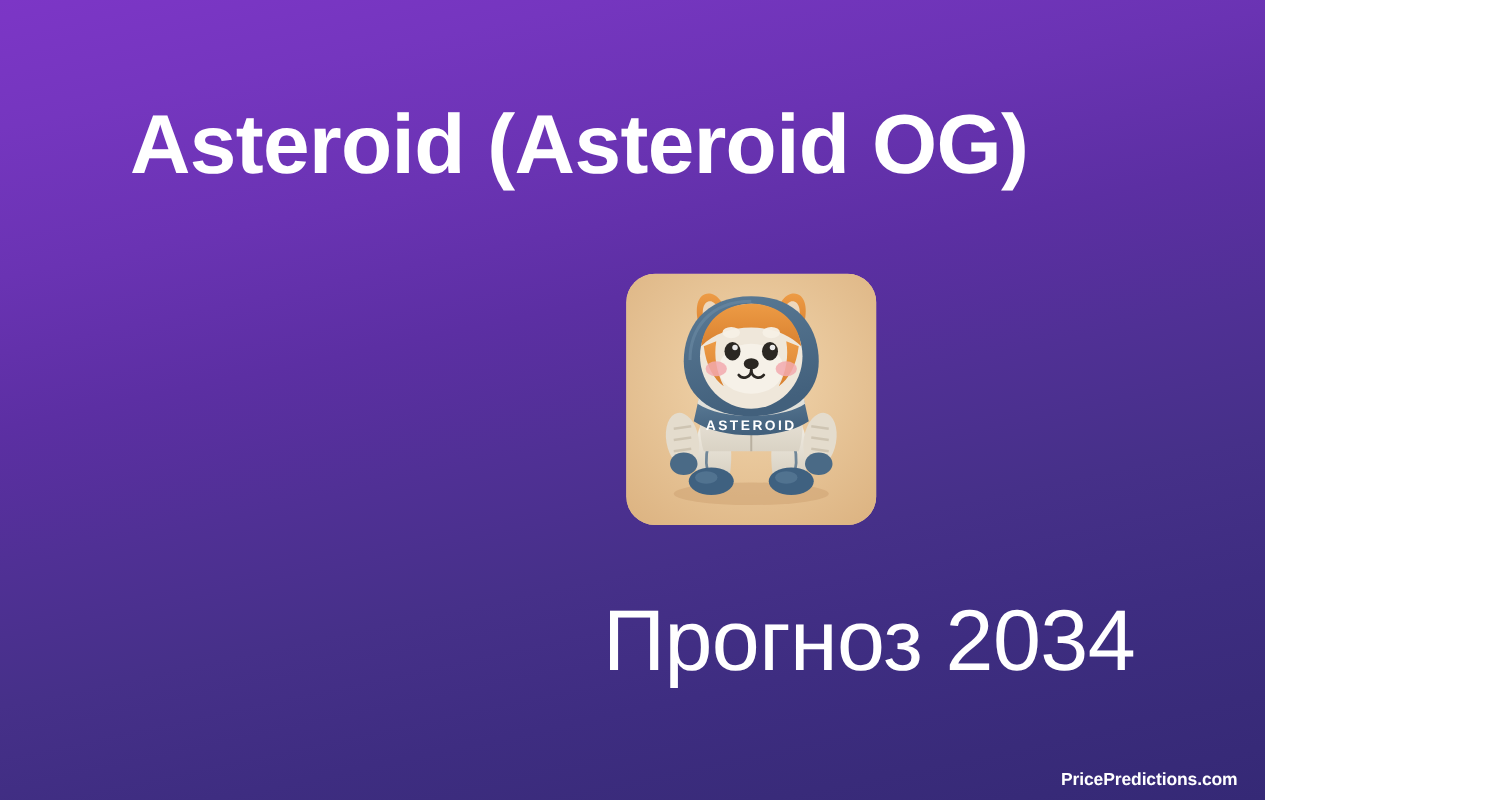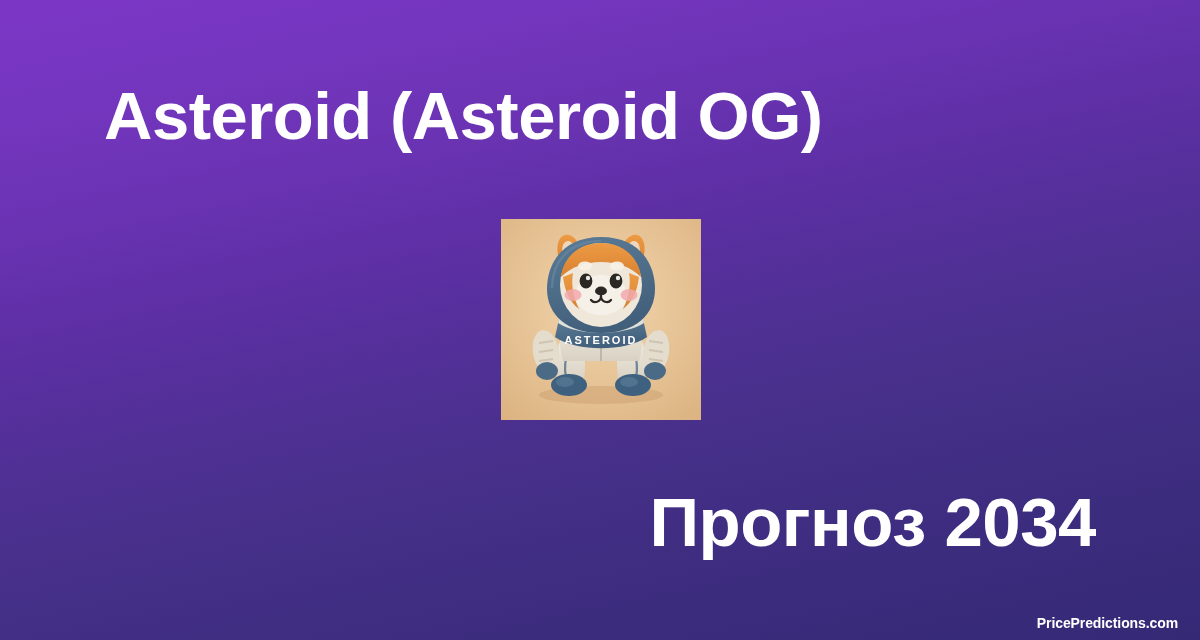--- a/index.html
+++ b/index.html
@@ -4,21 +4,21 @@
 <title>Asteroid (Asteroid OG) Price Prediction</title>
 <style>
   * { margin:0; padding:0; box-sizing:border-box; }
   html, body {
     width:1200px; height:640px;
     overflow:hidden;
     font-family:"Liberation Sans", sans-serif;
   }
   #banner {
     position:relative;
-    width:1200px; height:640px;
+    width:1012px; height:640px;
     background:
       linear-gradient(168deg,
         #7C36C6 0%,
         #7536BF 12%,
         #6A33B3 26%,
         #5C2FA3 40%,
         #503095 53%,
         #463089 66%,
         #3E2D81 79%,
         #392B7A 90%,
@@ -43,31 +43,32 @@
   
   #coin-logo {
     position:absolute;
     left:501px;
     top:219px;
     width:200px;
     height:201px;
     background:
       radial-gradient(ellipse 140% 110% at 50% 42%, #F0D2AA 0%, #E9C69B 55%, #DDB482 100%);
     overflow:hidden;
+    border-radius:23px;
   }
   #coin-logo svg { display:block; width:200px; height:201px; }
 
   
   #forecast-label {
     position:absolute;
     right:104px;
-    top:488px;
+    top:478px;
     color:#FFFFFF;
     font-size:69px;
-    font-weight:bold;
+    font-weight:normal;
     line-height:1.0;
     letter-spacing:-0.5px;
     white-space:nowrap;
     text-align:center;
   }
 
   
   #watermark {
     position:absolute;
     right:22px;

